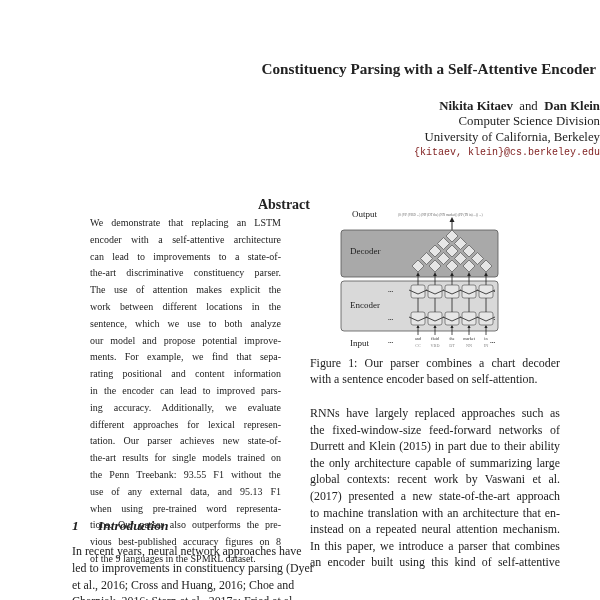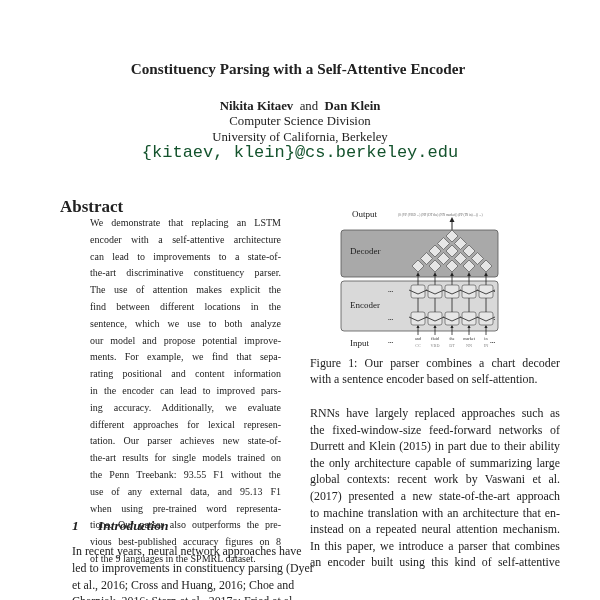--- a/index.html
+++ b/index.html
@@ -1,24 +1,24 @@
 <!DOCTYPE html>
 <html><head>
 <meta charset="utf-8">
 <style>
   html, body { margin: 0; padding: 0; background: #ffffff; }
   body { width: 600px; height: 600px; overflow: hidden; position: relative;
          font-family: "Liberation Serif", serif; color: #222; }
   .abs { position: absolute; }
-  .title { top: 60px; left: 0; width: 596px; text-align: center;
+  .title { top: 60px; left: 0; width: 596px; text-align: right;
            font-size: 15.2px; font-weight: bold; }
-  .authors { top: 99px; left: 0; width: 600px; text-align: center; font-size: 12.8px; line-height: 15.4px; }
+  .authors { top: 99px; left: 0; width: 600px; text-align: right; font-size: 12.8px; line-height: 15.4px; }
   .authors .names span.n { font-weight: bold; }
-  .authors .mono { font-family: "Liberation Mono", monospace; color: #14532d; font-size: 17px; }
-  .abstract-head { top: 197px; left: 60px; width: 250px; text-align: left; font-weight: bold; font-size: 17px; }
+  .authors .mono { font-family: "Liberation Mono", monospace; color: #7f1d1d; font-size: 10px; }
+  .abstract-head { top: 197px; left: 60px; width: 250px; text-align: right; font-weight: bold; font-size: 14px; }
   .abstract-body { top: 215px; left: 90px; width: 191px; font-size: 10px; line-height: 16.8px;
                    text-align: justify; }
   .abstract-body .ln { display: block; white-space: nowrap; text-align: justify; text-align-last: justify; }
   .abstract-body .ln.last { text-align-last: left; }
   .sec-head { top: 518px; left: 72px; font-weight: bold; font-size: 13.5px; font-style: italic; }
   .sec-head .num { display: inline-block; width: 26px; }
   .intro-left { top: 543px; left: 72px; width: 220px; font-size: 11.9px; line-height: 16.8px; }
   .col-line { display: block; white-space: nowrap; text-align: justify; text-align-last: justify; }
   .col-line.last { text-align-last: left; }
   .figure { top: 204px; left: 340px; width: 175px; height: 150px; }
@@ -42,21 +42,21 @@
   <div class="mono">{kitaev, klein}@cs.berkeley.edu</div>
 </div>
 
 <div class="abs abstract-head">Abstract</div>
 <div class="abs abstract-body" id="abstract-body">
     <span class="ln col-line">We demonstrate that replacing an LSTM</span>
     <span class="ln col-line">encoder with a self-attentive architecture</span>
     <span class="ln col-line">can lead to improvements to a state-of-</span>
     <span class="ln col-line">the-art discriminative constituency parser.</span>
     <span class="ln col-line">The use of attention makes explicit the</span>
-    <span class="ln col-line">find between different locations in the</span>
+    <span class="ln col-line">work between different locations in the</span>
     <span class="ln col-line">sentence, which we use to both analyze</span>
     <span class="ln col-line">our model and propose potential improve-</span>
     <span class="ln col-line">ments.  For example, we find that sepa-</span>
     <span class="ln col-line">rating positional and content information</span>
     <span class="ln col-line">in the encoder can lead to improved pars-</span>
     <span class="ln col-line">ing accuracy.  Additionally, we evaluate</span>
     <span class="ln col-line">different approaches for lexical represen-</span>
     <span class="ln col-line">tation.  Our parser achieves new state-of-</span>
     <span class="ln col-line">the-art results for single models trained on</span>
     <span class="ln col-line">the Penn Treebank: 93.55 F1 without the</span>

